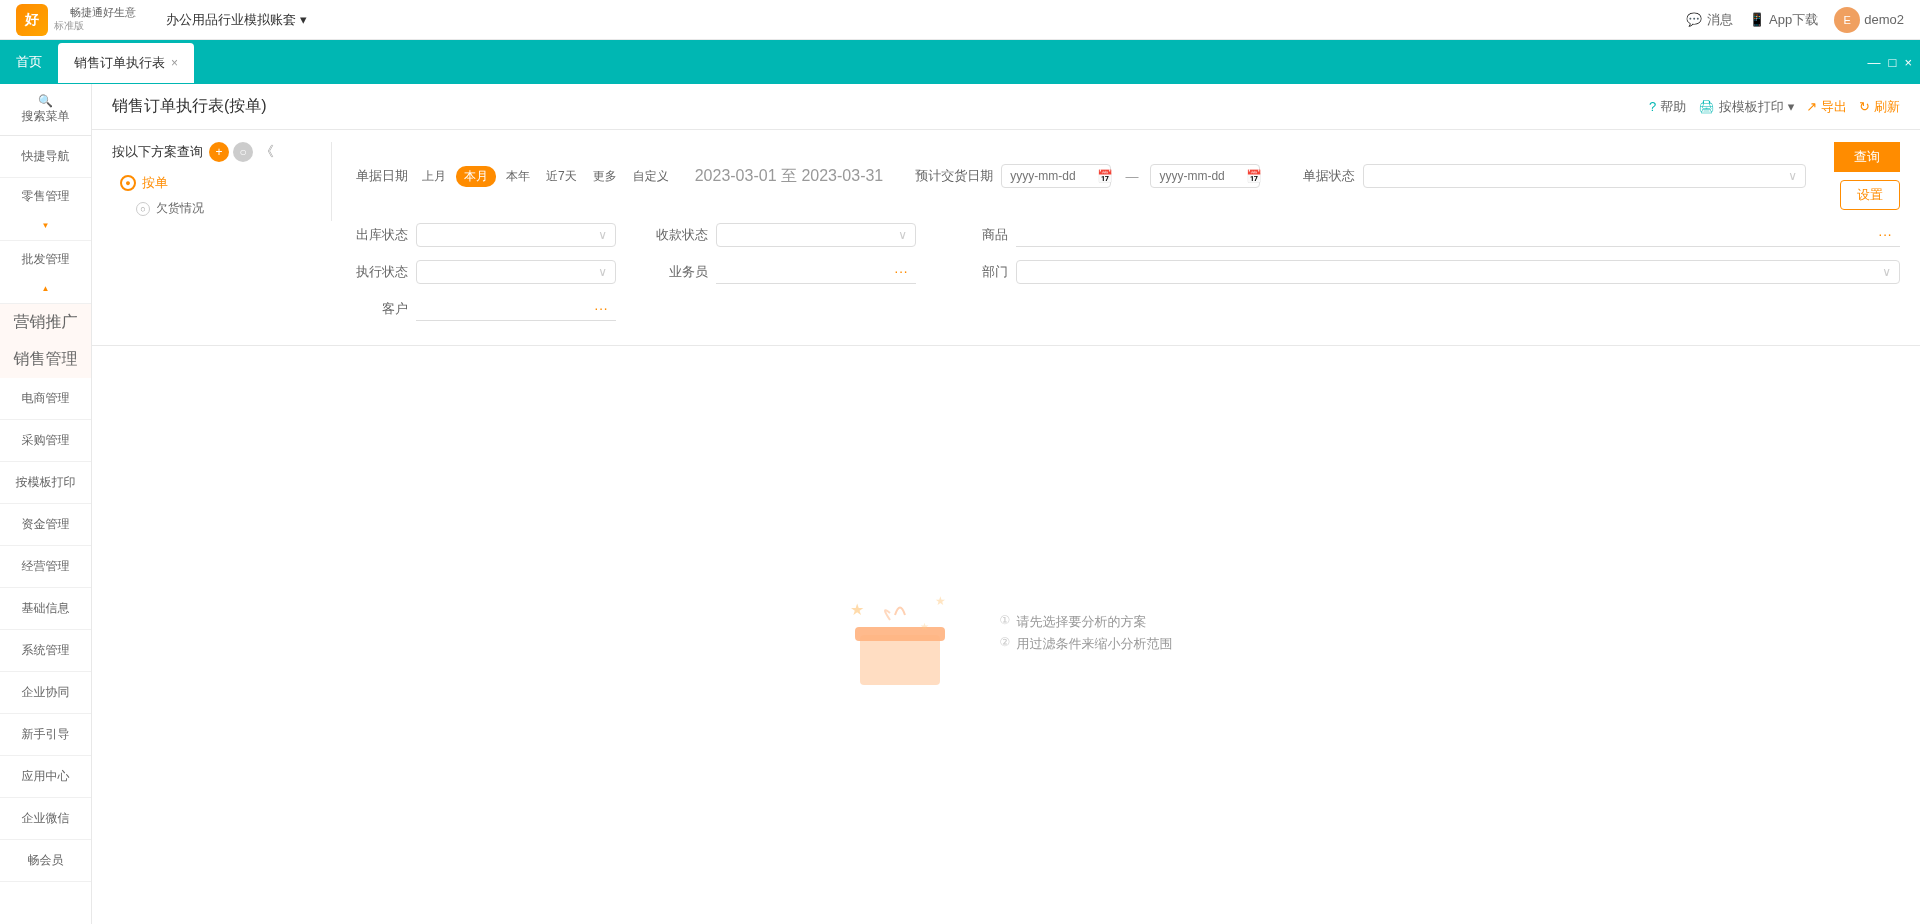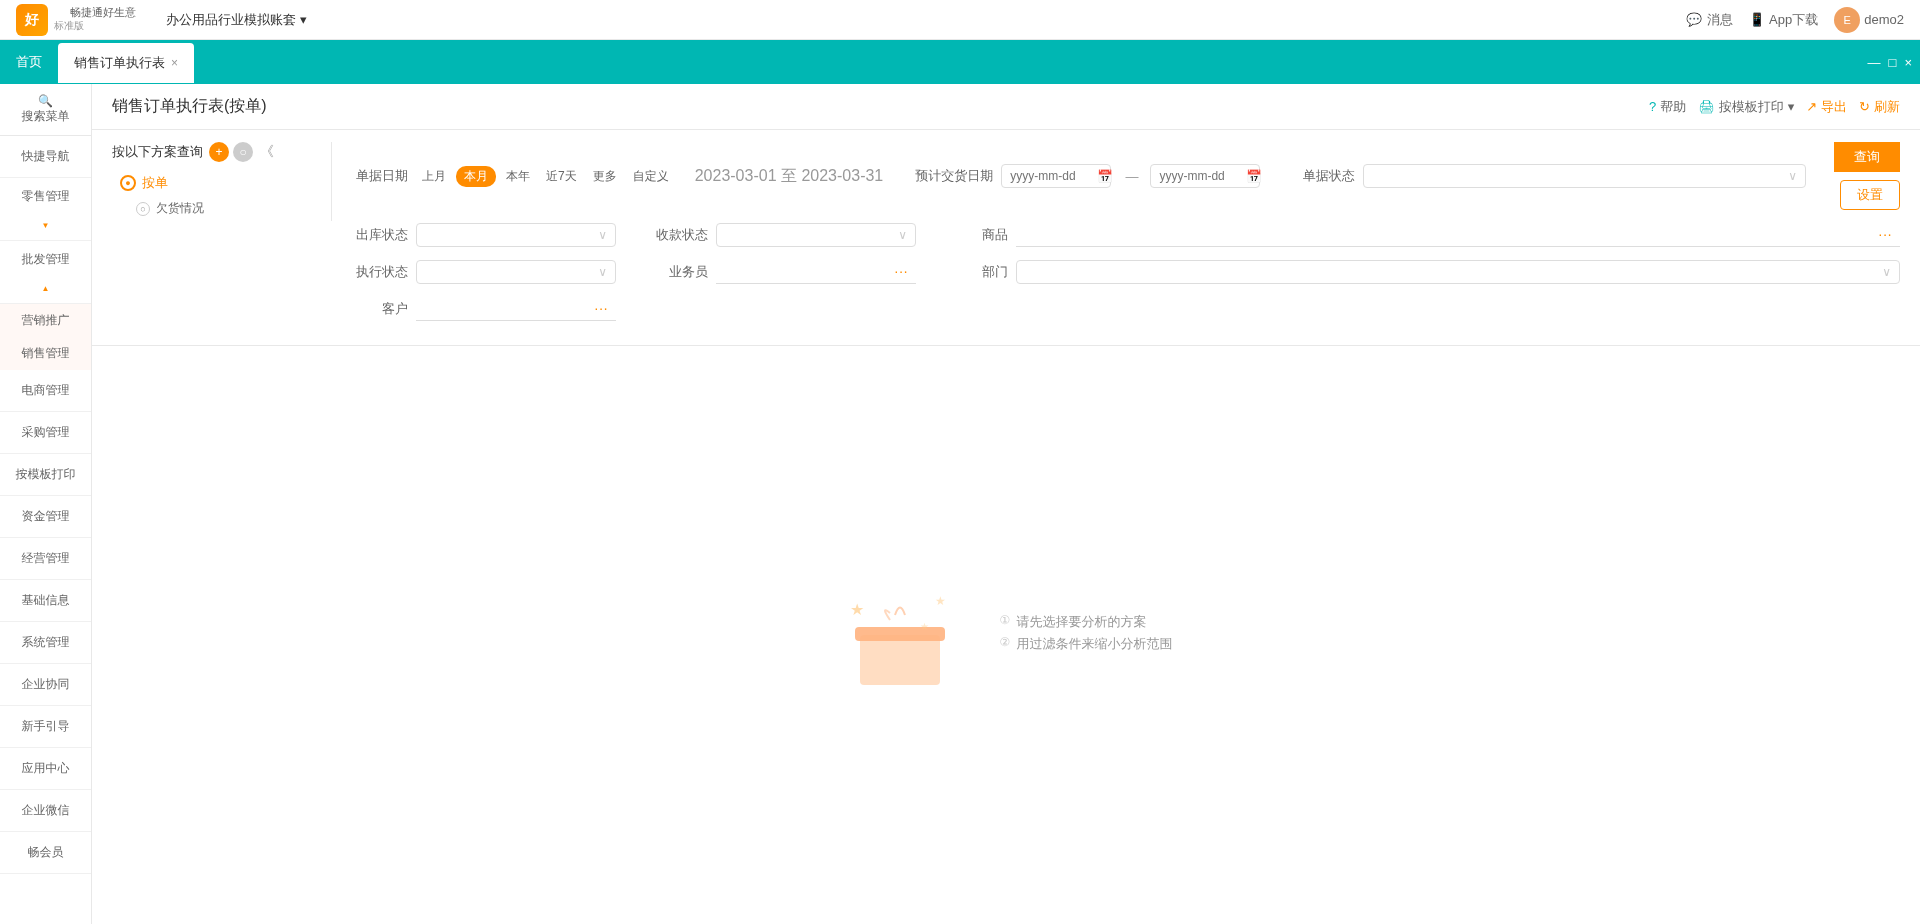--- a/index.html
+++ b/index.html
@@ -76,21 +76,21 @@
     .status-select-wide { border: 1px solid #ddd; border-radius: 4px; padding: 4px 8px; font-size: 12px; flex: 1; display: flex; align-items: center; justify-content: space-between; cursor: pointer; color: #999; min-width: 200px; }
     .dots-btn { color: #ff8c00; cursor: pointer; font-size: 14px; margin-left: 4px; }
 
     
     .empty-state { flex: 1; display: flex; flex-direction: column; align-items: center; justify-content: center; background: #fff; }
     .empty-text { text-align: left; }
     .empty-hint { color: #999; font-size: 13px; display: flex; align-items: flex-start; gap: 6px; margin-bottom: 4px; }
     .hint-num { color: #ccc; font-size: 12px; }
     .nav-group-title { padding: 10px 8px; text-align: center; cursor: pointer; font-size: 12px; color: #666; display: flex; flex-direction: column; align-items: center; gap: 16px; border-bottom: 1px solid #f0f0f0; }
     .nav-sub-group { background: #fff8f5; }
-    .nav-sub-item { padding: 8px 8px; text-align: center; cursor: pointer; font-size: 12px; color: #666; }
+    .nav-sub-item { padding: 8px 8px; text-align: center; cursor: pointer; font-size: 16px; color: #666; }
 
     .filter-main-row { display: flex; align-items: flex-start; gap: 0; width: 100%; }
   </style>
 </head>
 <body>
 
 <div class="topbar">
   <div class="topbar-left">
     <div class="logo-area">
       <div class="logo-icon">好</div>

